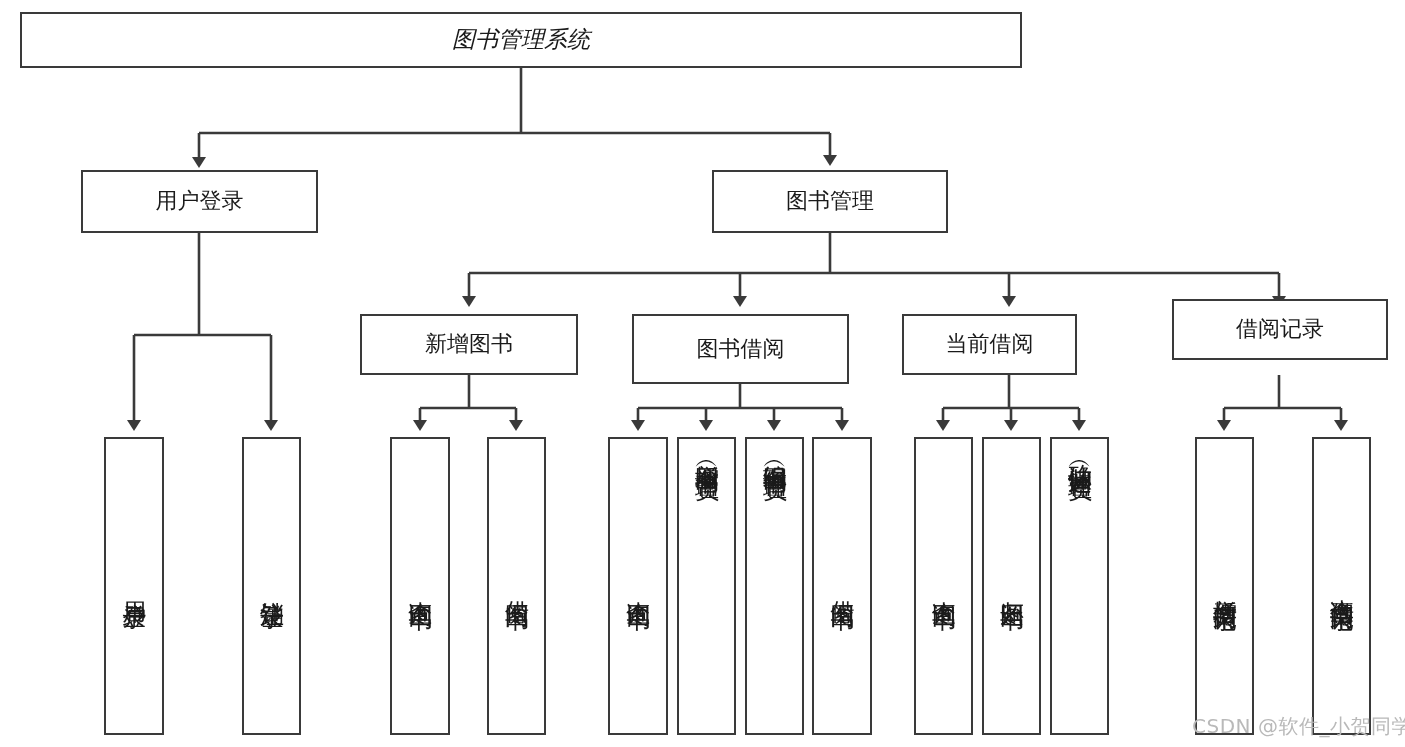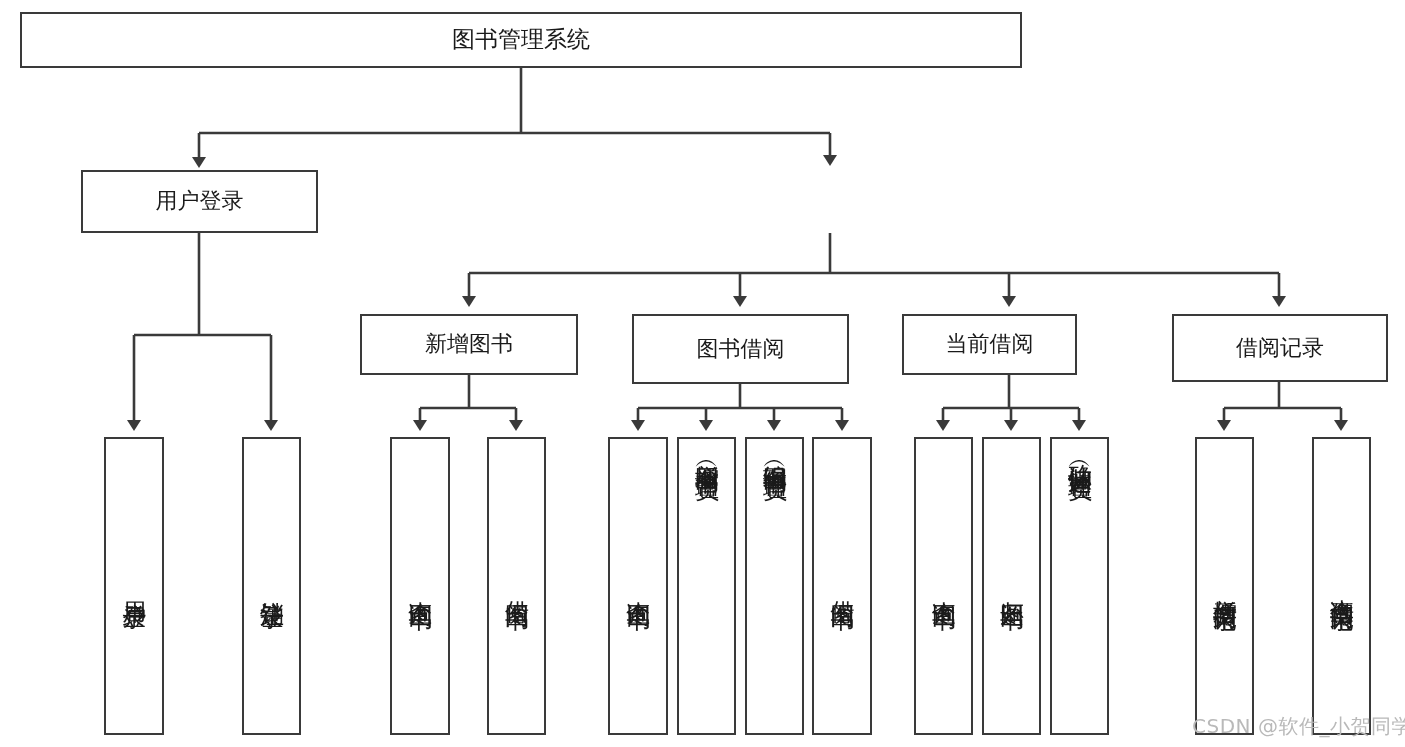--- a/index.html
+++ b/index.html
@@ -16,21 +16,21 @@
     box-sizing:border-box;
     display:flex;align-items:center;justify-content:center;
   }
   .node .lbl{
     color:#1a1a1a;
     white-space:nowrap;
     line-height:1.12;
     text-align:center;
   }
   .node.h .lbl{font-size:22px;}
-  .node.root .lbl{font-size:23px;}
+  .node.root .lbl{font-size:23px;font-style:italic;}
   .node.v{align-items:flex-start;padding-top:6px;}
   .node.v .lbl{
     writing-mode:vertical-rl;
     text-orientation:upright;
     font-size:24px;
     letter-spacing:2px;
   }
   .node.v.mid{align-items:center;padding-top:0;}
   #watermark{
     position:absolute;left:1192px;top:713px;
@@ -93,31 +93,34 @@
     </g>
   </svg>
 
   <div class="node root h" style="left:20px;top:12px;width:1002px;height:56px;">
     <span class="lbl">图书管理系统</span>
   </div>
 
   <div class="node h" style="left:81px;top:170px;width:237px;height:63px;">
     <span class="lbl">用户登录</span>
   </div>
+  <div class="node h" style="left:712px;top:170px;width:236px;height:63px;">
+    <span class="lbl">图书管理</span>
+  </div>
 
   <div class="node h" style="left:360px;top:314px;width:218px;height:61px;">
     <span class="lbl">新增图书</span>
   </div>
   <div class="node h" style="left:632px;top:314px;width:217px;height:70px;">
     <span class="lbl">图书借阅</span>
   </div>
   <div class="node h" style="left:902px;top:314px;width:175px;height:61px;">
     <span class="lbl">当前借阅</span>
   </div>
-  <div class="node h" style="left:1172px;top:314px;width:216px;height:68px;justify-content:center;">
+  <div class="node h" style="left:1172px;top:299px;width:216px;height:61px;justify-content:center;">
     <span class="lbl">借阅记录</span>
   </div>
 
   <div class="node v mid" style="left:104px;top:437px;width:60px;height:298px;">
     <span class="lbl">用户登录</span>
   </div>
   <div class="node v mid" style="left:242px;top:437px;width:59px;height:298px;">
     <span class="lbl">注销登录</span>
   </div>
 

